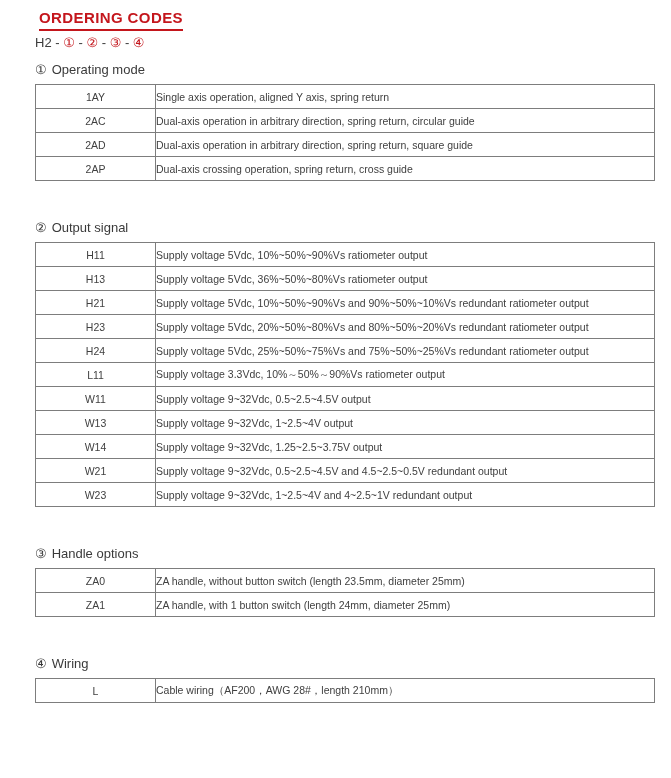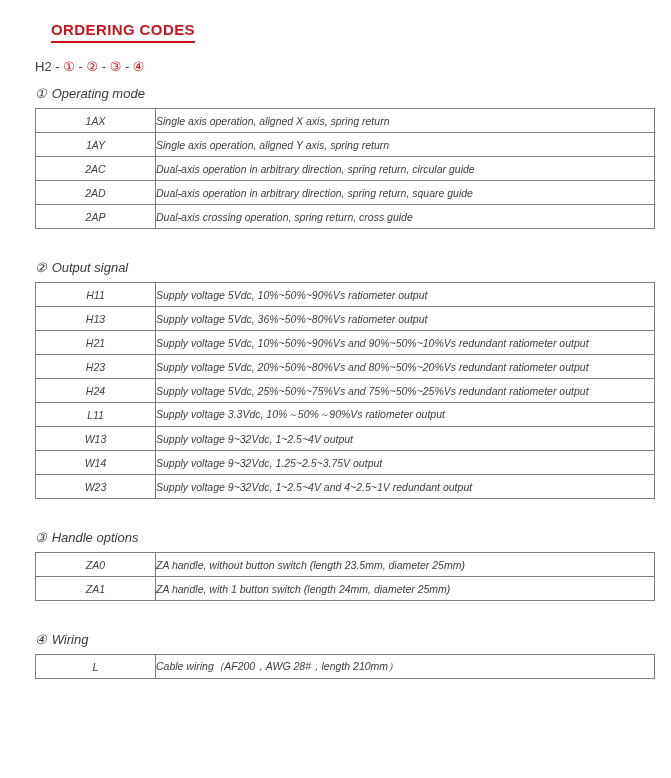--- a/index.html
+++ b/index.html
@@ -8,36 +8,36 @@
     width: 671px;
     height: 778px;
     background: #ffffff;
     font-family: "Liberation Sans", sans-serif;
     color: #404040;
     overflow: hidden;
   }
   .page { padding: 5px 16px 0 35px; }
   .title {
     display: inline-block;
-    margin: 16px;
+    margin: 4px;
     font-size: 15px;
     font-weight: bold;
     letter-spacing: 0.4px;
     color: var(--accent, #c4161c);
     border-bottom: 2px solid var(--accent, #c4161c);
     padding-bottom: 3px;
   }
   .code-format {
     margin-top: 0;
     font-size: 13px;
     color: #3c3c3c;
   }
   .code-format .marker { color: var(--accent, #c4161c); }
-  .section { margin-top: 12px; font-style: italic; }
-  .section + .section { margin-top: 31px; }
+  .section { margin-top: 12px; }
+  .section + .section { margin-top: 39px; }
   .section-heading {
     font-size: 13px;
     color: #3a3a3a;
     margin-bottom: 7px;
   }
   .section-heading .marker { margin-right: 5px; color: #3a3a3a; }
   table.codes-table {
     border-collapse: collapse;
     width: 620px;
     table-layout: fixed;
@@ -57,24 +57,20 @@
 <body>
 
 <div class="page">
   <h1 class="title">ORDERING CODES</h1>
   <div class="code-format"><span>H2</span><span> - </span><span class="marker">①</span><span> - </span><span class="marker">②</span><span> - </span><span class="marker">③</span><span> - </span><span class="marker">④</span></div>
   <div id="sections">
       <div class="section">
         <div class="section-heading"><span class="marker">①</span><span class="label">Operating mode</span></div>
         <table class="codes-table">
           <tbody>
-            <tr>
-              <td class="code-cell">1AX</td>
-              <td class="desc-cell">Single axis operation, aligned X axis, spring return</td>
-            </tr>
             <tr>
               <td class="code-cell">1AY</td>
               <td class="desc-cell">Single axis operation, aligned Y axis, spring return</td>
             </tr>
             <tr>
               <td class="code-cell">2AC</td>
               <td class="desc-cell">Dual-axis operation in arbitrary direction, spring return, circular guide</td>
             </tr>
             <tr>
               <td class="code-cell">2AD</td>
@@ -109,26 +105,34 @@
             </tr>
             <tr>
               <td class="code-cell">H24</td>
               <td class="desc-cell">Supply voltage 5Vdc, 25%~50%~75%Vs and 75%~50%~25%Vs redundant ratiometer output</td>
             </tr>
             <tr>
               <td class="code-cell">L11</td>
               <td class="desc-cell">Supply voltage 3.3Vdc, 10%～50%～90%Vs ratiometer output</td>
             </tr>
             <tr>
+              <td class="code-cell">W11</td>
+              <td class="desc-cell">Supply voltage 9~32Vdc, 0.5~2.5~4.5V output</td>
+            </tr>
+            <tr>
               <td class="code-cell">W13</td>
               <td class="desc-cell">Supply voltage 9~32Vdc, 1~2.5~4V output</td>
             </tr>
             <tr>
               <td class="code-cell">W14</td>
               <td class="desc-cell">Supply voltage 9~32Vdc, 1.25~2.5~3.75V output</td>
+            </tr>
+            <tr>
+              <td class="code-cell">W21</td>
+              <td class="desc-cell">Supply voltage 9~32Vdc, 0.5~2.5~4.5V and 4.5~2.5~0.5V redundant output</td>
             </tr>
             <tr>
               <td class="code-cell">W23</td>
               <td class="desc-cell">Supply voltage 9~32Vdc, 1~2.5~4V and 4~2.5~1V redundant output</td>
             </tr>
           </tbody>
         </table>
       </div>
       <div class="section">
         <div class="section-heading"><span class="marker">③</span><span class="label">Handle options</span></div>

